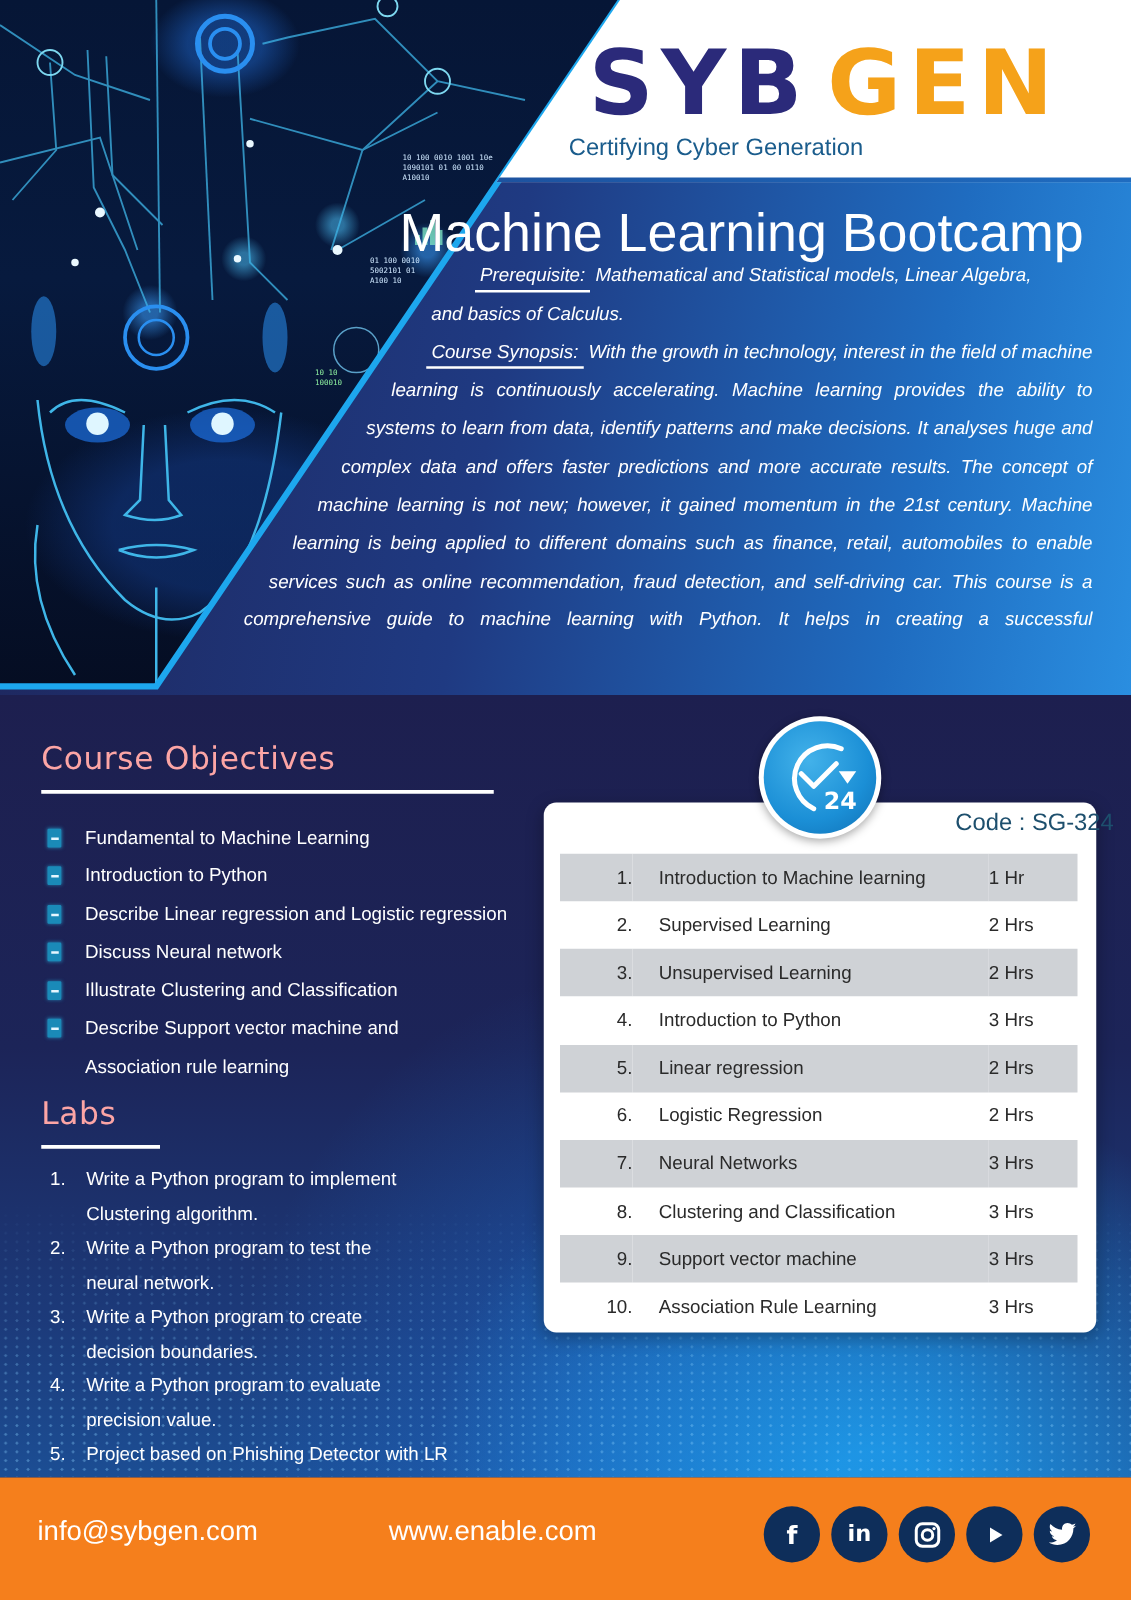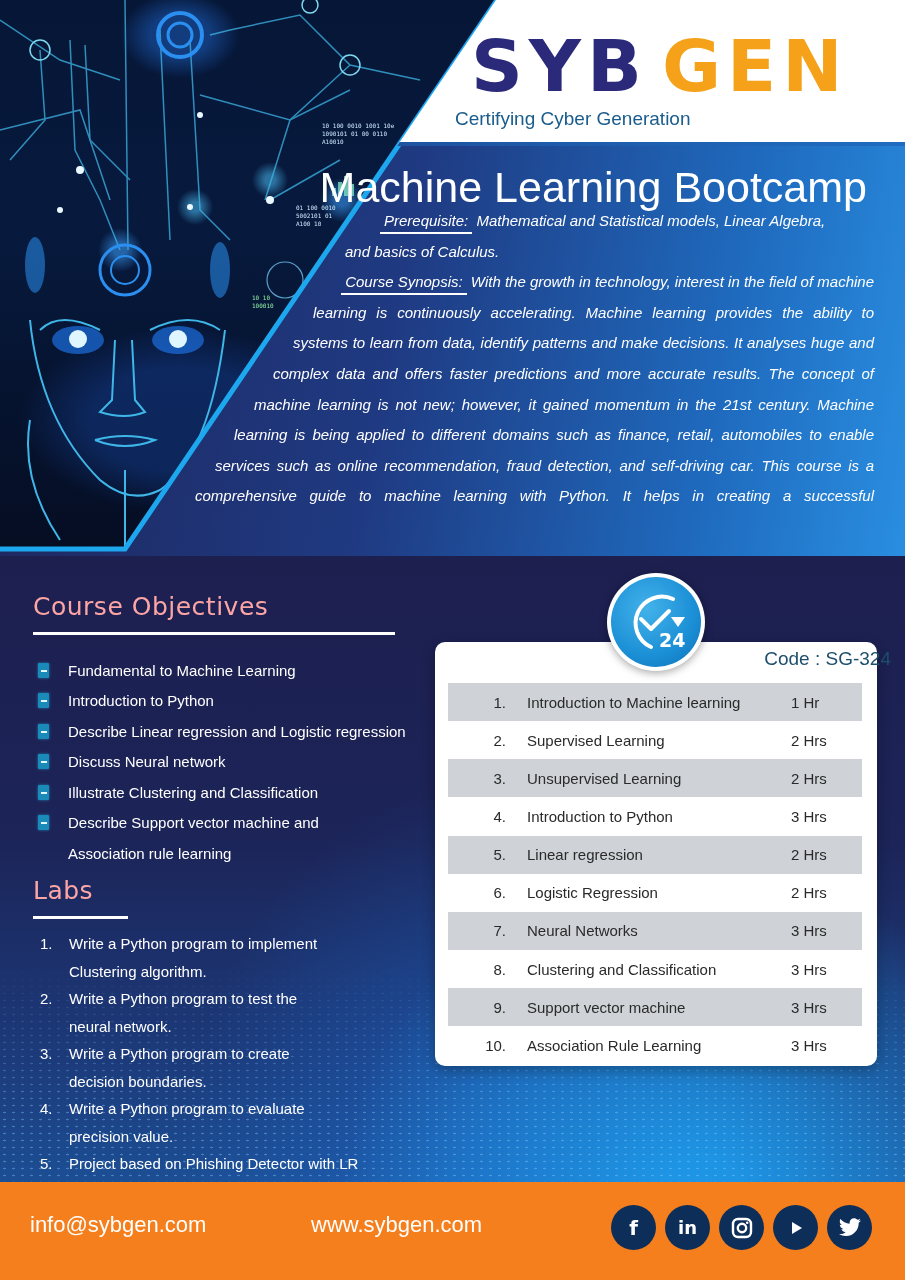--- a/index.html
+++ b/index.html
@@ -373,21 +373,21 @@
     <tr>
         <td class="n">10.</td>
         <td class="t">Association Rule Learning</td>
         <td class="h">3 Hrs</td>
       </tr>
   </tbody>
 </table>
 
 <div class="footer">
   <a class="email">info@sybgen.com</a>
-  <a class="web">www.sybgen.com</a>
+  <a class="web">www.enable.com</a>
   <div class="socials">
     <a class="social">f</a>
     <a class="social" style="font-size:18px;">in</a>
     <a class="social">
       <svg width="22" height="22" viewBox="0 0 22 22">
           <rect x="2" y="2" width="18" height="18" rx="5" stroke="#fff" stroke-width="2.4" fill="none"></rect>
           <circle cx="11" cy="11" r="4.2" stroke="#fff" stroke-width="2.4" fill="none"></circle>
           <circle cx="16.2" cy="5.8" r="1.3" fill="#fff"></circle>
         </svg>
     </a>

